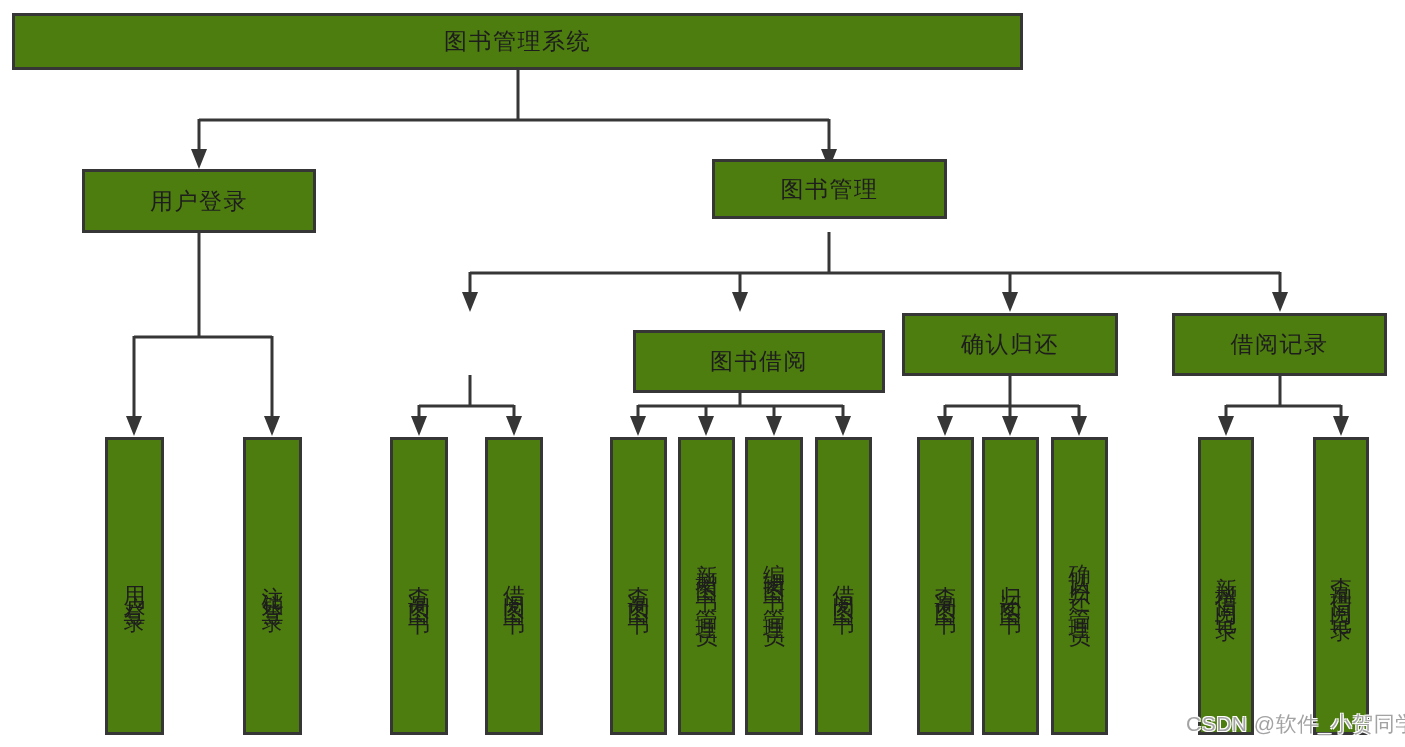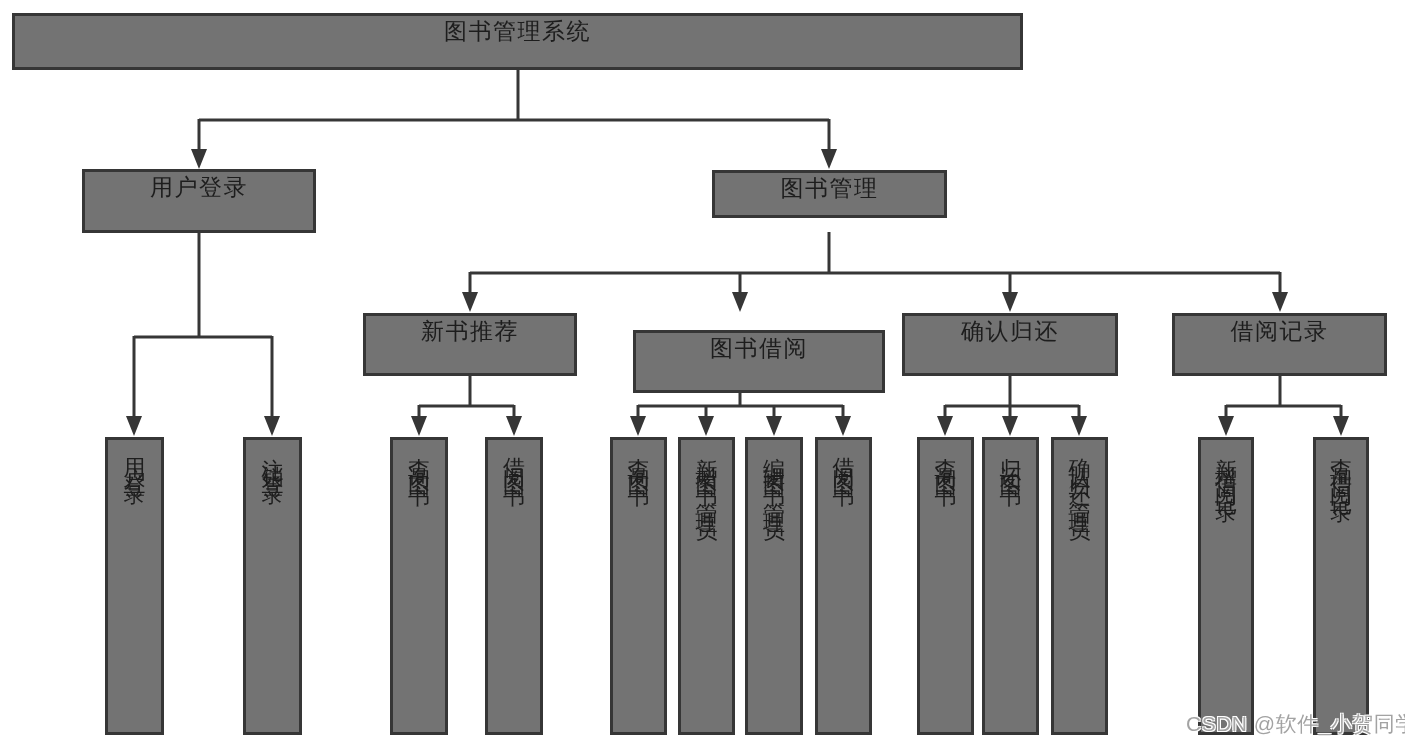--- a/index.html
+++ b/index.html
@@ -19,23 +19,23 @@
     position: absolute;
     left: 0;
     top: 0;
     width: 1405px;
     height: 747px;
   }
   .node {
     position: absolute;
     box-sizing: border-box;
     border: 3px solid #363636;
-    background: #737373;
+    background: #4d7c0f;
     display: flex;
-    align-items: flex-start;
+    align-items: center;
     justify-content: center;
     color: #1d1d1d;
   }
   .node.h .lbl {
     font-size: 23px;
     letter-spacing: 1.5px;
     white-space: nowrap;
   }
   .node.v .lbl {
     writing-mode: vertical-lr;
@@ -101,27 +101,24 @@
     </g>
   </svg>
 
   <div class="node h" style="left:12px; top:13px; width:1011px; height:57px">
     <span class="lbl">图书管理系统</span>
   </div>
 
   <div class="node h" style="left:82px; top:169px; width:234px; height:64px">
     <span class="lbl">用户登录</span>
   </div>
-  <div class="node h" style="left:712px; top:170px; width:235px; height:48px">
+  <div class="node h" style="left:712px; top:159px; width:235px; height:60px">
     <span class="lbl">图书管理</span>
   </div>
 
-  <div class="node h" style="left:363px; top:313px; width:214px; height:63px">
-    <span class="lbl">新书推荐</span>
-  </div>
   <div class="node h" style="left:633px; top:330px; width:252px; height:63px">
     <span class="lbl">图书借阅</span>
   </div>
   <div class="node h" style="left:902px; top:313px; width:216px; height:63px">
     <span class="lbl">确认归还</span>
   </div>
   <div class="node h" style="left:1172px; top:313px; width:215px; height:63px">
     <span class="lbl">借阅记录</span>
   </div>
 

